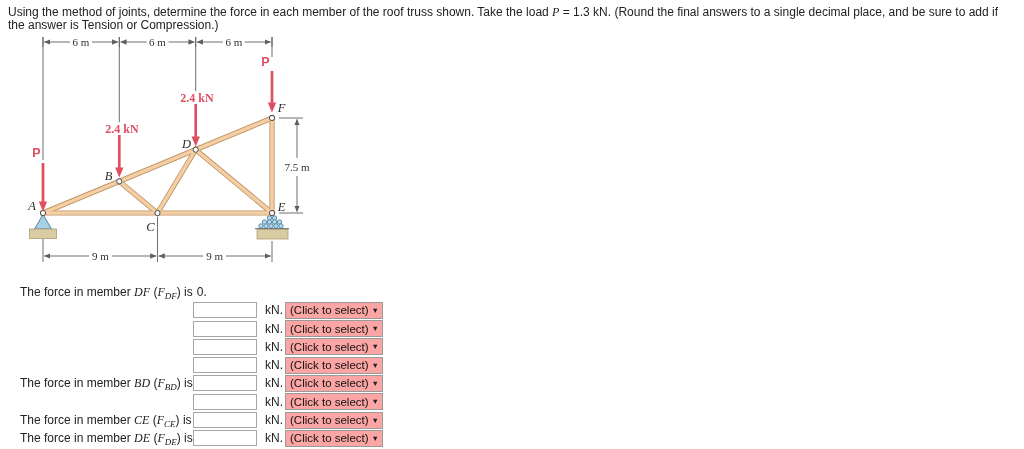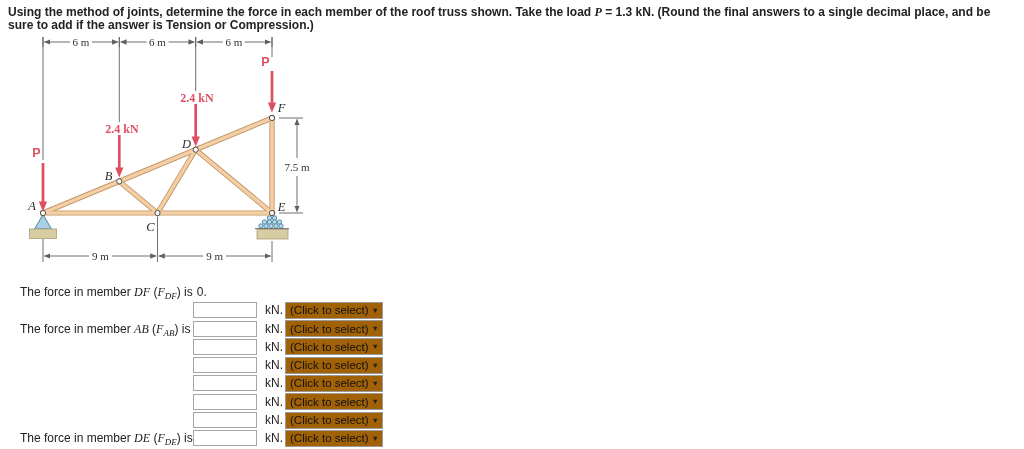--- a/index.html
+++ b/index.html
@@ -2,21 +2,21 @@
 <html><head>
 <meta charset="utf-8">
 <style>
   html,body{margin:0;padding:0;}
   body{
     width:1024px;height:449px;background:#ffffff;position:relative;overflow:hidden;
     font-family:"Liberation Sans", sans-serif;color:#2b2b2b;
   }
   .title{
     position:absolute;left:8px;top:6px;width:1008px;
-    font-size:12px;line-height:12.5px;color:#222;font-weight:bold;
+    font-size:12px;line-height:12.5px;color:#222;
   }
   .title i{font-family:"Liberation Serif", serif;}
   
   #truss-svg{position:absolute;left:0;top:0;}
   .dimtext{font-family:"Liberation Serif", serif;font-size:11px;fill:#333;}
   .nodetext{font-family:"Liberation Serif", serif;font-style:italic;font-size:12.5px;fill:#2b2b2b;}
   .loadtext{font-family:"Liberation Serif", serif;font-weight:bold;font-size:12px;}
   .ptext{font-family:"Liberation Sans", sans-serif;font-weight:bold;font-size:12.5px;}
   
   .form{position:absolute;left:20px;top:283px;font-size:12px;color:#222;}
@@ -27,21 +27,21 @@
   .memsub i{font-family:"Liberation Serif", serif;}
   .res{margin-left:4px;}
   .fin{
     position:absolute;left:173px;top:1px;width:58px;height:14px;
     border:1px solid #a6a6a6;background:#fff;font-size:12px;padding:0 2px;
     font-family:"Liberation Sans", sans-serif;
   }
   .kn{position:absolute;left:245px;top:2px;}
   .sel{
     position:absolute;left:265px;top:0.5px;width:89px;height:15px;
-    border:1px solid #9a9a9a;background:#a16207;font-size:11.5px;color:#111;
+    border:1px solid #9a9a9a;background:#fca5a5;font-size:11.5px;color:#111;
     display:flex;align-items:center;justify-content:space-between;
     padding:0 3px 0 4px;cursor:default;
   }
   .caret{font-size:7.5px;color:#222;}
 </style>
 </head>
 <body>
 
 <div class="title"><span>Using the method of joints, determine the force in each member of the roof truss shown. Take the load </span><i>P</i><span> = 1.3 kN. (Round the final answers to a single decimal place, and be sure to add if the answer is Tension or Compression.)</span></div>
 
@@ -172,66 +172,67 @@
   <div class="frow">
     <input class="fin" style="">
     <span class="kn">kN.</span>
     <span class="sel">
         <span>(Click to select)</span>
         <span class="caret">▼</span>
       </span>
   </div>
 
   <div class="frow">
-    <span class="lbl"><span>The force in member </span><i>AB</i><span> (</span><i>F</i><sub class="memsub"><i>AB</i></sub><span>) is</span></span>
-    <input class="fin" style="">
-    <span class="kn">kN.</span>
-    <span class="sel">
-        <span>(Click to select)</span>
-        <span class="caret">▼</span>
-      </span>
-  </div>
-
-  <div class="frow">
-    <input class="fin" style="">
-    <span class="kn">kN.</span>
-    <span class="sel">
-        <span>(Click to select)</span>
-        <span class="caret">▼</span>
-      </span>
-  </div>
-
-  <div class="frow">
-    <input class="fin" style="">
-    <span class="kn">kN.</span>
-    <span class="sel">
-        <span>(Click to select)</span>
-        <span class="caret">▼</span>
-      </span>
-  </div>
-
-  <div class="frow">
-    <input class="fin" style="">
-    <span class="kn">kN.</span>
-    <span class="sel">
-        <span>(Click to select)</span>
-        <span class="caret">▼</span>
-      </span>
-  </div>
-
-  <div class="frow">
-    <input class="fin" style="">
-    <span class="kn">kN.</span>
-    <span class="sel">
-        <span>(Click to select)</span>
-        <span class="caret">▼</span>
-      </span>
-  </div>
-
-  <div class="frow">
+    <input class="fin" style="">
+    <span class="kn">kN.</span>
+    <span class="sel">
+        <span>(Click to select)</span>
+        <span class="caret">▼</span>
+      </span>
+  </div>
+
+  <div class="frow">
+    <input class="fin" style="">
+    <span class="kn">kN.</span>
+    <span class="sel">
+        <span>(Click to select)</span>
+        <span class="caret">▼</span>
+      </span>
+  </div>
+
+  <div class="frow">
+    <input class="fin" style="">
+    <span class="kn">kN.</span>
+    <span class="sel">
+        <span>(Click to select)</span>
+        <span class="caret">▼</span>
+      </span>
+  </div>
+
+  <div class="frow">
+    <span class="lbl"><span>The force in member </span><i>BD</i><span> (</span><i>F</i><sub class="memsub"><i>BD</i></sub><span>) is</span></span>
+    <input class="fin" style="">
+    <span class="kn">kN.</span>
+    <span class="sel">
+        <span>(Click to select)</span>
+        <span class="caret">▼</span>
+      </span>
+  </div>
+
+  <div class="frow">
+    <input class="fin" style="">
+    <span class="kn">kN.</span>
+    <span class="sel">
+        <span>(Click to select)</span>
+        <span class="caret">▼</span>
+      </span>
+  </div>
+
+  <div class="frow">
+    <span class="lbl"><span>The force in member </span><i>CE</i><span> (</span><i>F</i><sub class="memsub"><i>CE</i></sub><span>) is</span></span>
     <input class="fin" style="">
     <span class="kn">kN.</span>
     <span class="sel">
         <span>(Click to select)</span>
         <span class="caret">▼</span>
       </span>
   </div>
 
   <div class="frow">
     <span class="lbl"><span>The force in member </span><i>DE</i><span> (</span><i>F</i><sub class="memsub"><i>DE</i></sub><span>) is</span></span>

